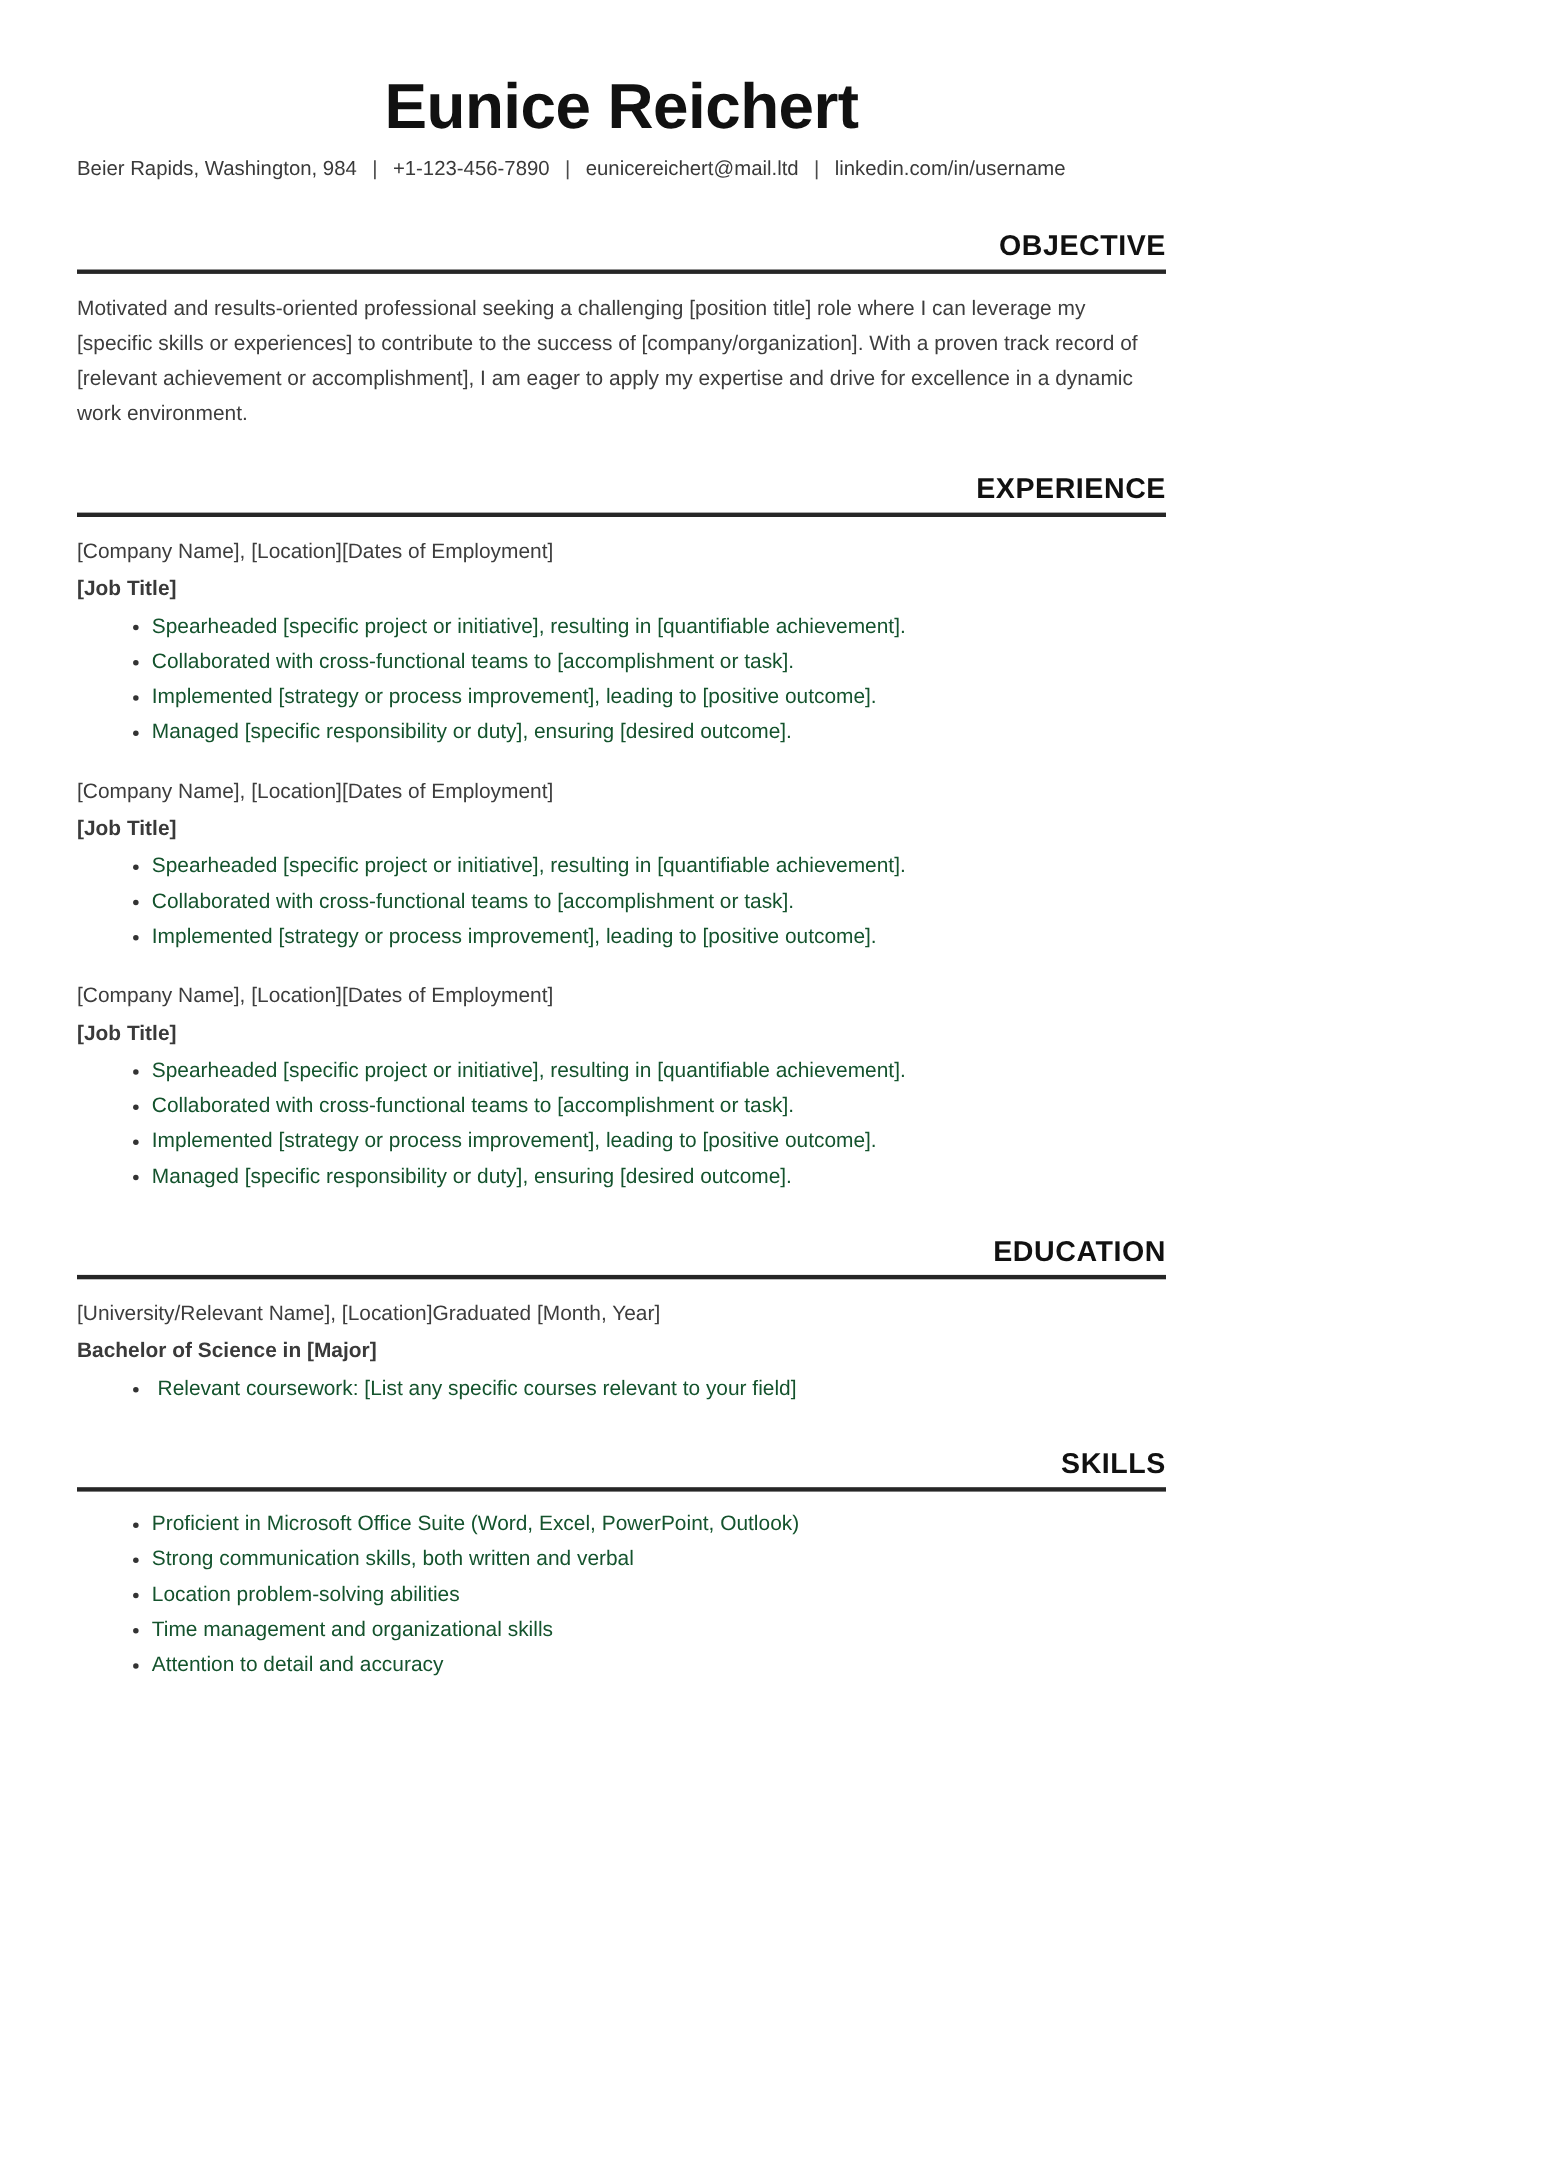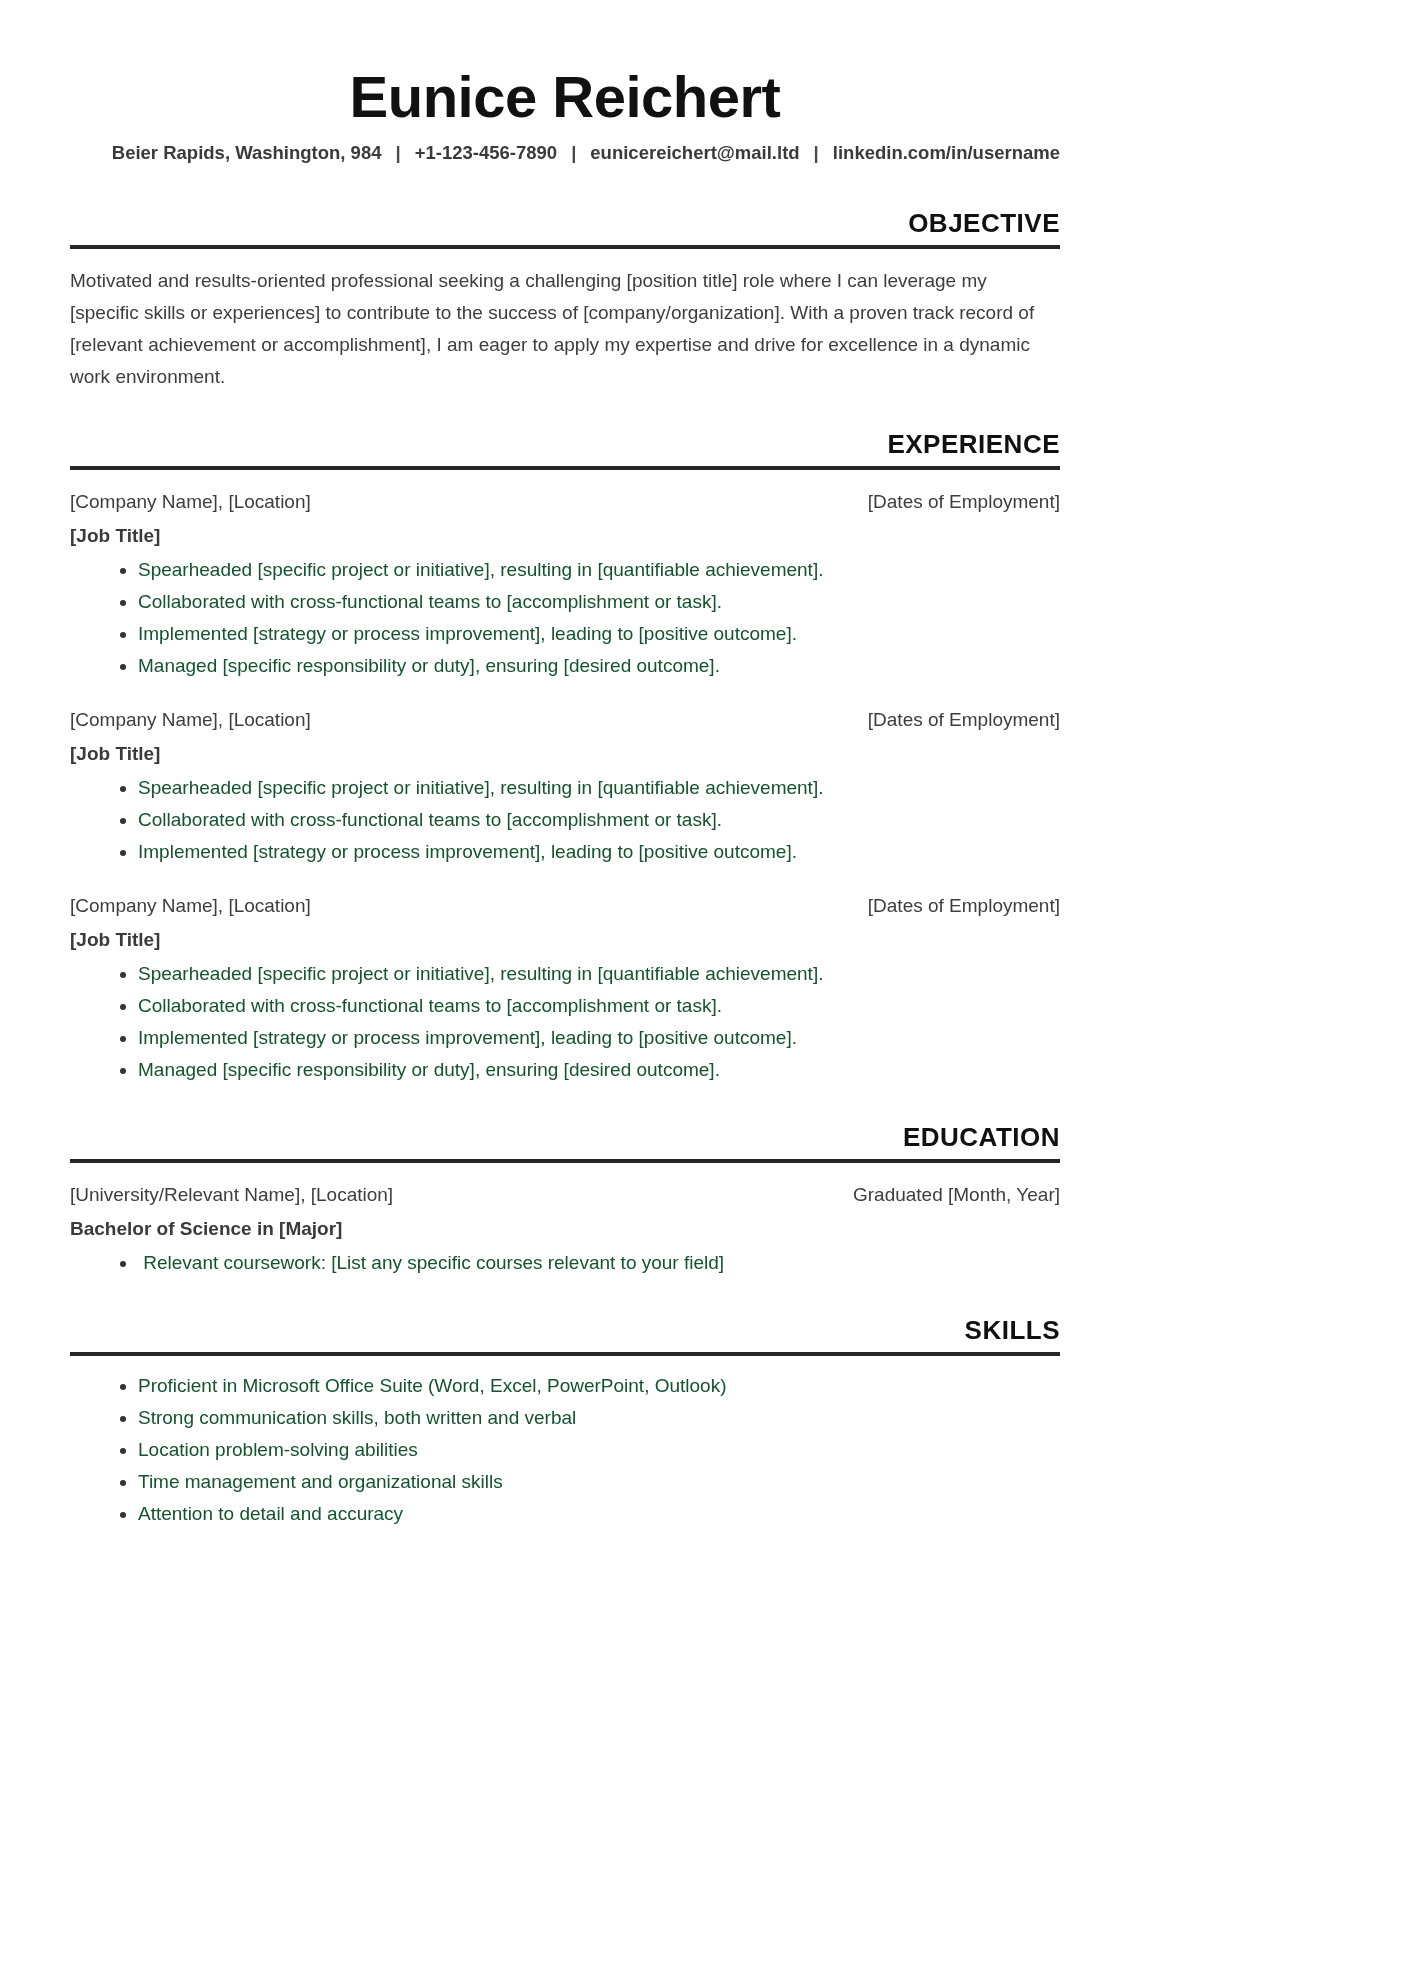--- a/index.html
+++ b/index.html
@@ -25,26 +25,25 @@
     margin: 0;
     text-align: center;
     font-size: 58px;
     line-height: 1.15;
     font-weight: 700;
     letter-spacing: -0.5px;
     color: #111111;
   }
   .contact {
     margin-top: 9px;
-    text-align: right;
+    text-align: left;
     font-size: 18.5px;
     line-height: 26px;
     color: #3a3a3a;
     white-space: nowrap;
-    font-weight: bold;
   }
   .contact .sep {
     display: inline-block;
     margin: 0 14px;
     color: #4a4a4a;
   }
   
   section { margin-top: 36px; }
   section.objective { margin-top: 42px; }
   .section-title {
@@ -66,21 +65,21 @@
     margin: 16px 0 0;
     max-width: 968px;
     font-size: 19px;
     line-height: 32px;
     color: #3d3d3d;
   }
   .entry { margin-top: 16px; }
   .entry + .entry { margin-top: 22px; }
   .entry-head {
     display: flex;
-    justify-content: space-between;
+    justify-content: flex-start;
     align-items: baseline;
     font-size: 19px;
     line-height: 32px;
     color: #3d3d3d;
   }
   .job-title {
     margin-top: 2px;
     font-size: 19px;
     line-height: 32px;
     font-weight: 700;

